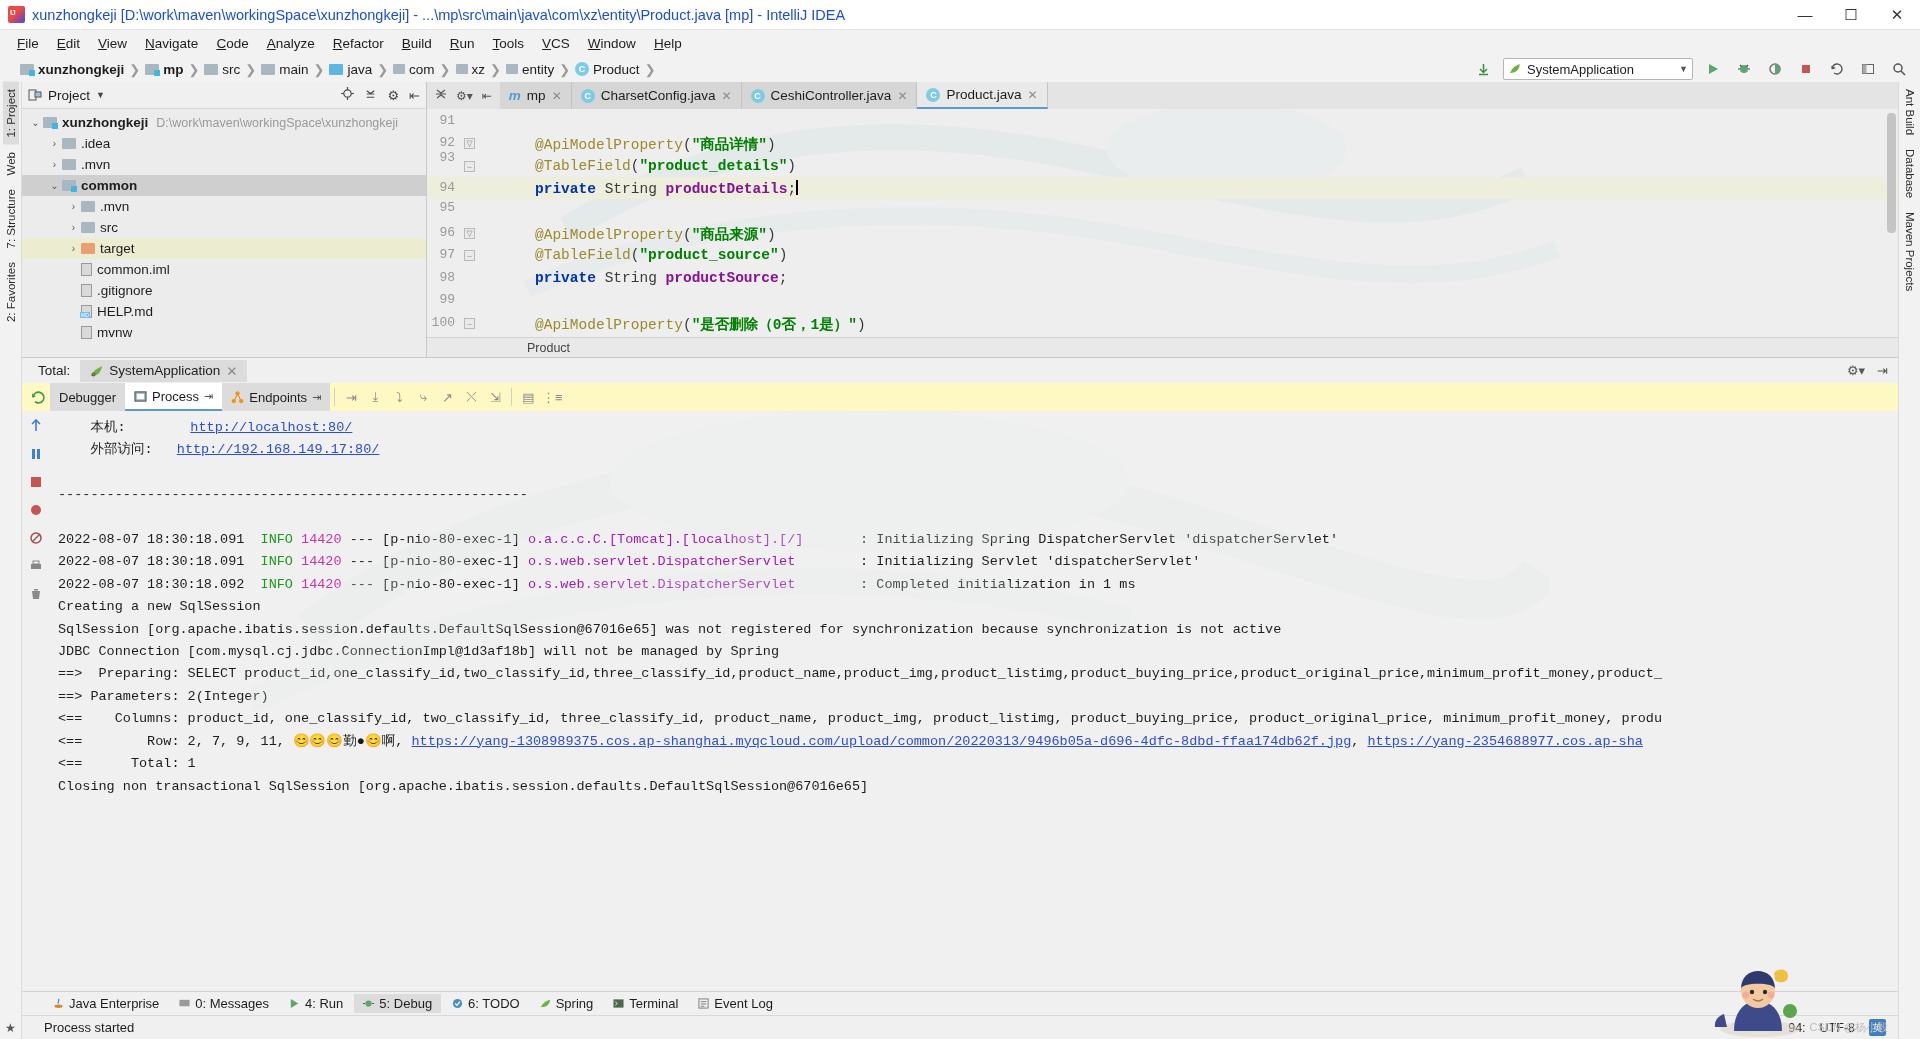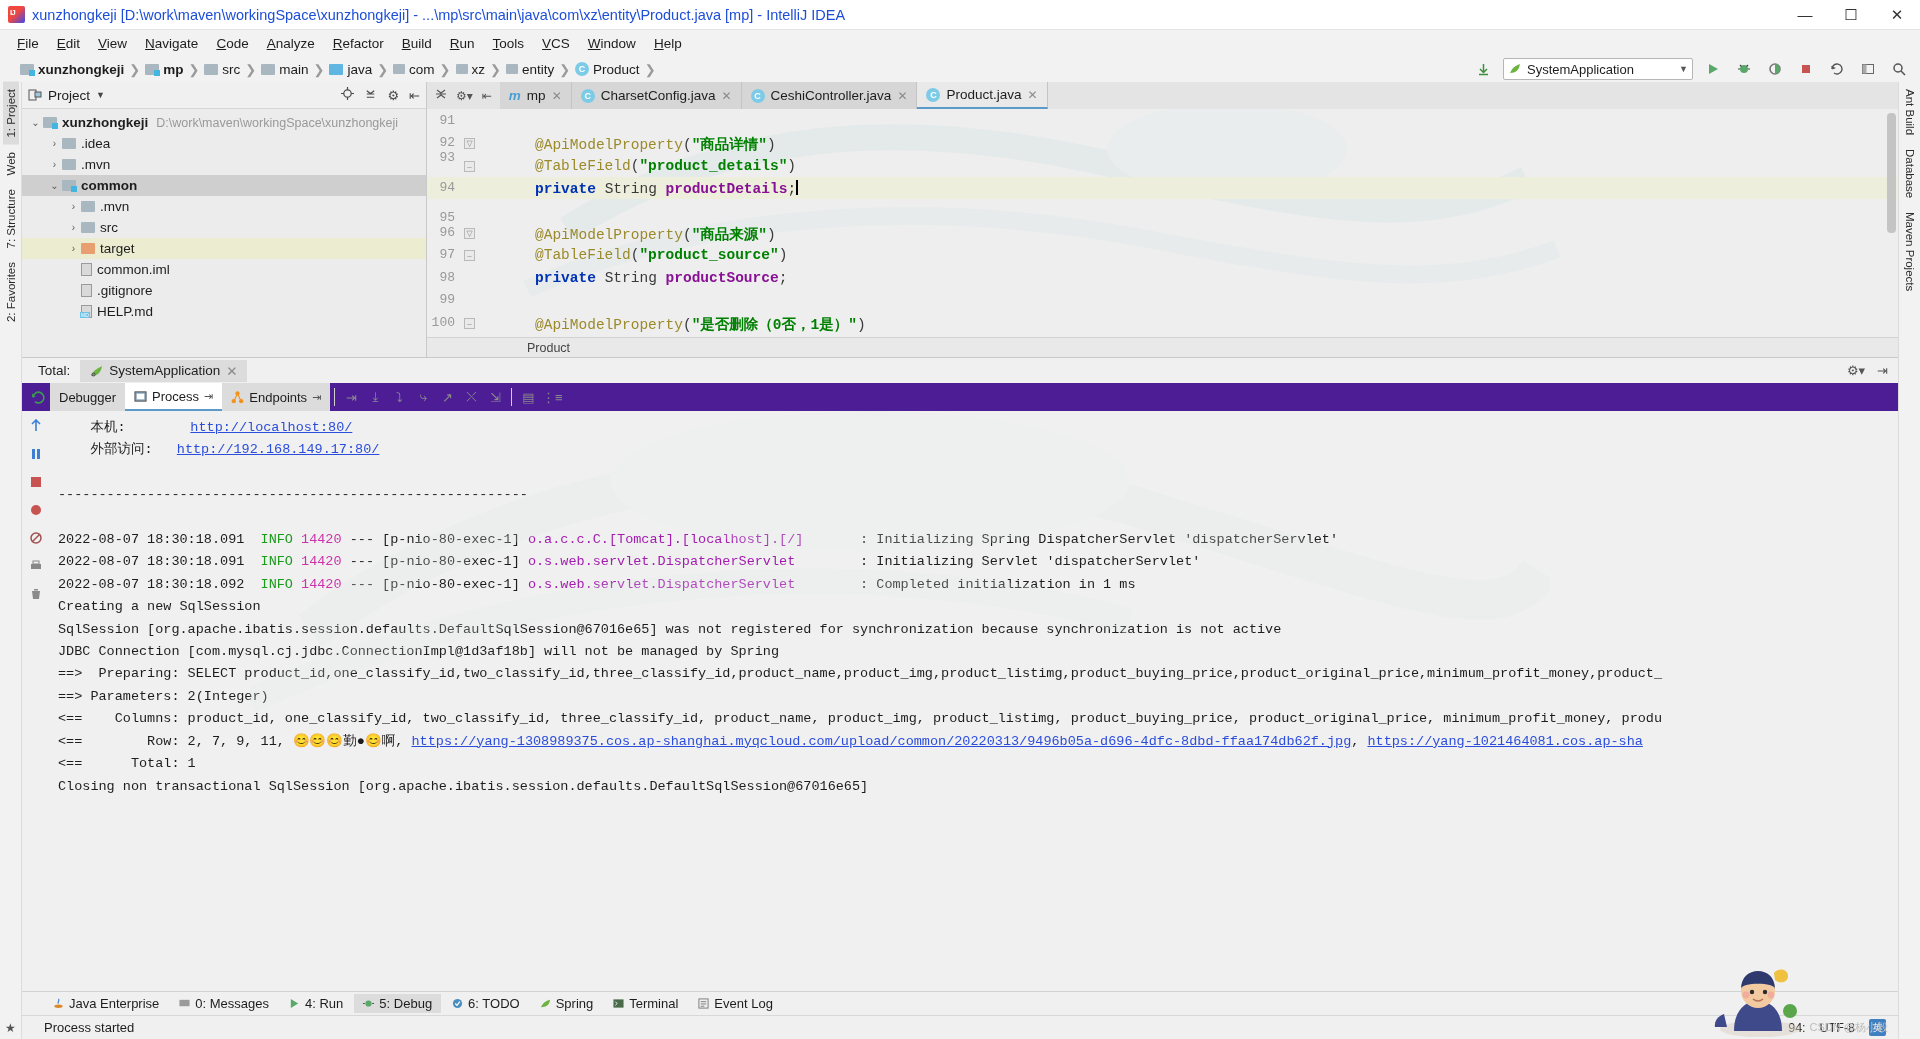--- a/index.html
+++ b/index.html
@@ -92,21 +92,21 @@
   .typ{ color:#3a3a3a;} .fld{ color:#871094; font-weight:bold;} .pl{ color:#3a3a3a;}
   .editor-scroll{ position:absolute; right:2px; top:4px; width:9px; height:120px; background:#c4c4c4; border-radius:4px;}
   .crumb-bottom { height:20px; background:#e9e9e9; border-top:1px solid #d2d2d2; display:flex; align-items:center; padding-left:100px; font-size:12.5px; color:#444; flex:none;}
 
   
   .debug-panel { flex:1; display:flex; flex-direction:column; min-height:0; background:#f0f0f0; border-top:1px solid #c9c9c9;}
   .dbg-head { height:25px; display:flex; align-items:center; padding-left:16px; font-size:13.5px; flex:none; background:#f0f0f0;}
   .dbg-head .label{ margin-right:10px;}
   .dbg-cfgtab{ display:flex;align-items:center;gap:6px; background:#dcdcdc; padding:3px 9px; }
   .dbg-head .right{ margin-left:auto; display:flex; gap:12px; padding-right:10px; color:#555; font-size:13px;}
-  .dbg-tabs { height:28px; display:flex; align-items:stretch; flex:none; background:#4c1d95; padding-left:4px;}
+  .dbg-tabs { height:28px; display:flex; align-items:stretch; flex:none; background:#fef9c3; padding-left:4px;}
   .dtab{ display:flex;align-items:center;gap:5px;padding:0 9px; font-size:13px; }
   .dtab.sel{ background:#fff; border-bottom:2px solid #5a9bcc;}
   .dtab.grey{ background:#dcdcdc;}
   .dtool{ width:24px;display:flex;align-items:center;justify-content:center;color:#8b8b8b;font-size:13px;}
   .dsep{ width:1px; background:#cfcfcf; margin:5px 4px;}
 
   .console-row{ flex:1; display:flex; min-height:0;}
   .console-strip{ width:28px; flex:none; display:flex; flex-direction:column; align-items:center; padding-top:6px; gap:11px; background:#f0f0f0;}
   .cs-ic{ width:17px;height:17px;display:flex;align-items:center;justify-content:center;font-size:12px;color:#4a4a4a;}
   .console { flex:1; position:relative; overflow:hidden; background:#f0f0f0; font-family:"Liberation Mono", monospace; font-size:13.5px; color:#1d1d1d; padding-top:6px;}
@@ -346,20 +346,25 @@
               </div>
               <div class="trow" style="padding-left: 44px;">
                 <span class="tw"></span>
                 <span class="file-ic"></span>
                 <span class="tname">.gitignore</span>
               </div>
               <div class="trow" style="padding-left: 44px;">
                 <span class="tw"></span>
                 <span class="file-ic md"></span>
                 <span class="tname">HELP.md</span>
+              </div>
+              <div class="trow" style="padding-left: 44px;">
+                <span class="tw"></span>
+                <span class="file-ic"></span>
+                <span class="tname">mvnw</span>
               </div>
             </div>
         </div>
 
         <div class="editor-wrap">
           <div class="tabbar">
             <div class="tb-icons">
               <span><svg width="12" height="12" viewBox="0 0 12 12">
                     <path d="M2 2l4 3 4-3M2 10l4-3 4 3M1 6h10" stroke="#555" stroke-width="1.1" fill="none"></path>
                   </svg></span>
@@ -399,21 +404,21 @@
               </svg>
             </div>
             <div class="gutter" id="gutter">
                 <div class="gut-num" style="top: 4px;">91</div>
                 <div class="gut-num" style="top: 26.4px;">92</div>
                 <div class="fold" style="top: 29.4px;">▽</div>
                 <div class="gut-num" style="top: 41px;">93</div>
                 <div class="fold" style="top: 51.8px;">–</div>
                 <div class="hl-line" style="top: 68.2px; right: 0px; left: 0px;"></div>
                 <div class="gut-num" style="top: 71.2px;">94</div>
-                <div class="gut-num" style="top: 101px;">95</div>
+                <div class="gut-num" style="top: 91px;">95</div>
                 <div class="gut-num" style="top: 116px;">96</div>
                 <div class="fold" style="top: 119px;">▽</div>
                 <div class="gut-num" style="top: 138.4px;">97</div>
                 <div class="fold" style="top: 141.4px;">–</div>
                 <div class="gut-num" style="top: 160.8px;">98</div>
                 <div class="gut-num" style="top: 183.2px;">99</div>
                 <div class="gut-num" style="top: 205.6px;">100</div>
                 <div class="fold" style="top: 208.6px;">–</div>
               </div>
             <div class="code-lines" id="codelines">
@@ -556,21 +561,21 @@
               <div class="ln">&nbsp;</div>
               <div class="ln">2022-08-07 18:30:18.091  <span class="info">INFO</span> <span class="pid">14420</span> --- [p-nio-80-exec-1] <span class="cyan">o.a.c.c.C.[Tomcat].[localhost].[/]</span>       : Initializing Spring DispatcherServlet 'dispatcherServlet'</div>
               <div class="ln">2022-08-07 18:30:18.091  <span class="info">INFO</span> <span class="pid">14420</span> --- [p-nio-80-exec-1] <span class="cyan">o.s.web.servlet.DispatcherServlet</span>        : Initializing Servlet 'dispatcherServlet'</div>
               <div class="ln">2022-08-07 18:30:18.092  <span class="info">INFO</span> <span class="pid">14420</span> --- [p-nio-80-exec-1] <span class="cyan">o.s.web.servlet.DispatcherServlet</span>        : Completed initialization in 1 ms</div>
               <div class="ln">Creating a new SqlSession</div>
               <div class="ln">SqlSession [org.apache.ibatis.session.defaults.DefaultSqlSession@67016e65] was not registered for synchronization because synchronization is not active</div>
               <div class="ln">JDBC Connection [com.mysql.cj.jdbc.ConnectionImpl@1d3af18b] will not be managed by Spring</div>
               <div class="ln">==&gt;  Preparing: SELECT product_id,one_classify_id,two_classify_id,three_classify_id,product_name,product_img,product_listimg,product_buying_price,product_original_price,minimum_profit_money,product_</div>
               <div class="ln">==&gt; Parameters: 2(Integer)</div>
               <div class="ln">&lt;==    Columns: product_id, one_classify_id, two_classify_id, three_classify_id, product_name, product_img, product_listimg, product_buying_price, product_original_price, minimum_profit_money, produ</div>
-              <div class="ln">&lt;==        Row: 2, 7, 9, 11, 😊😊😊勤●😊啊, <span class="lnk">https://yang-1308989375.cos.ap-shanghai.myqcloud.com/upload/common/20220313/9496b05a-d696-4dfc-8dbd-ffaa174db62f.jpg</span>, <span class="lnk">https://yang-1021464081.cos.ap-sha</span></div>
+              <div class="ln">&lt;==        Row: 2, 7, 9, 11, 😊😊😊勤●😊啊, <span class="lnk">https://yang-1308989375.cos.ap-shanghai.myqcloud.com/upload/common/20220313/9496b05a-d696-4dfc-8dbd-ffaa174db62f.jpg</span>, <span class="lnk">https://yang-2354688977.cos.ap-sha</span></div>
               <div class="ln">&lt;==      Total: 1</div>
               <div class="ln">Closing non transactional SqlSession [org.apache.ibatis.session.defaults.DefaultSqlSession@67016e65]</div>
             </div>
         </div>
       </div>
 
       <div class="bottom-tabs" id="btabs">
           <div class="btab">
             <svg width="11" height="11" viewBox="0 0 12 12">
               <path d="M6 1c2 2-2 3 0 5" stroke="#3c7fd4" fill="none" stroke-width="1.3"></path>

